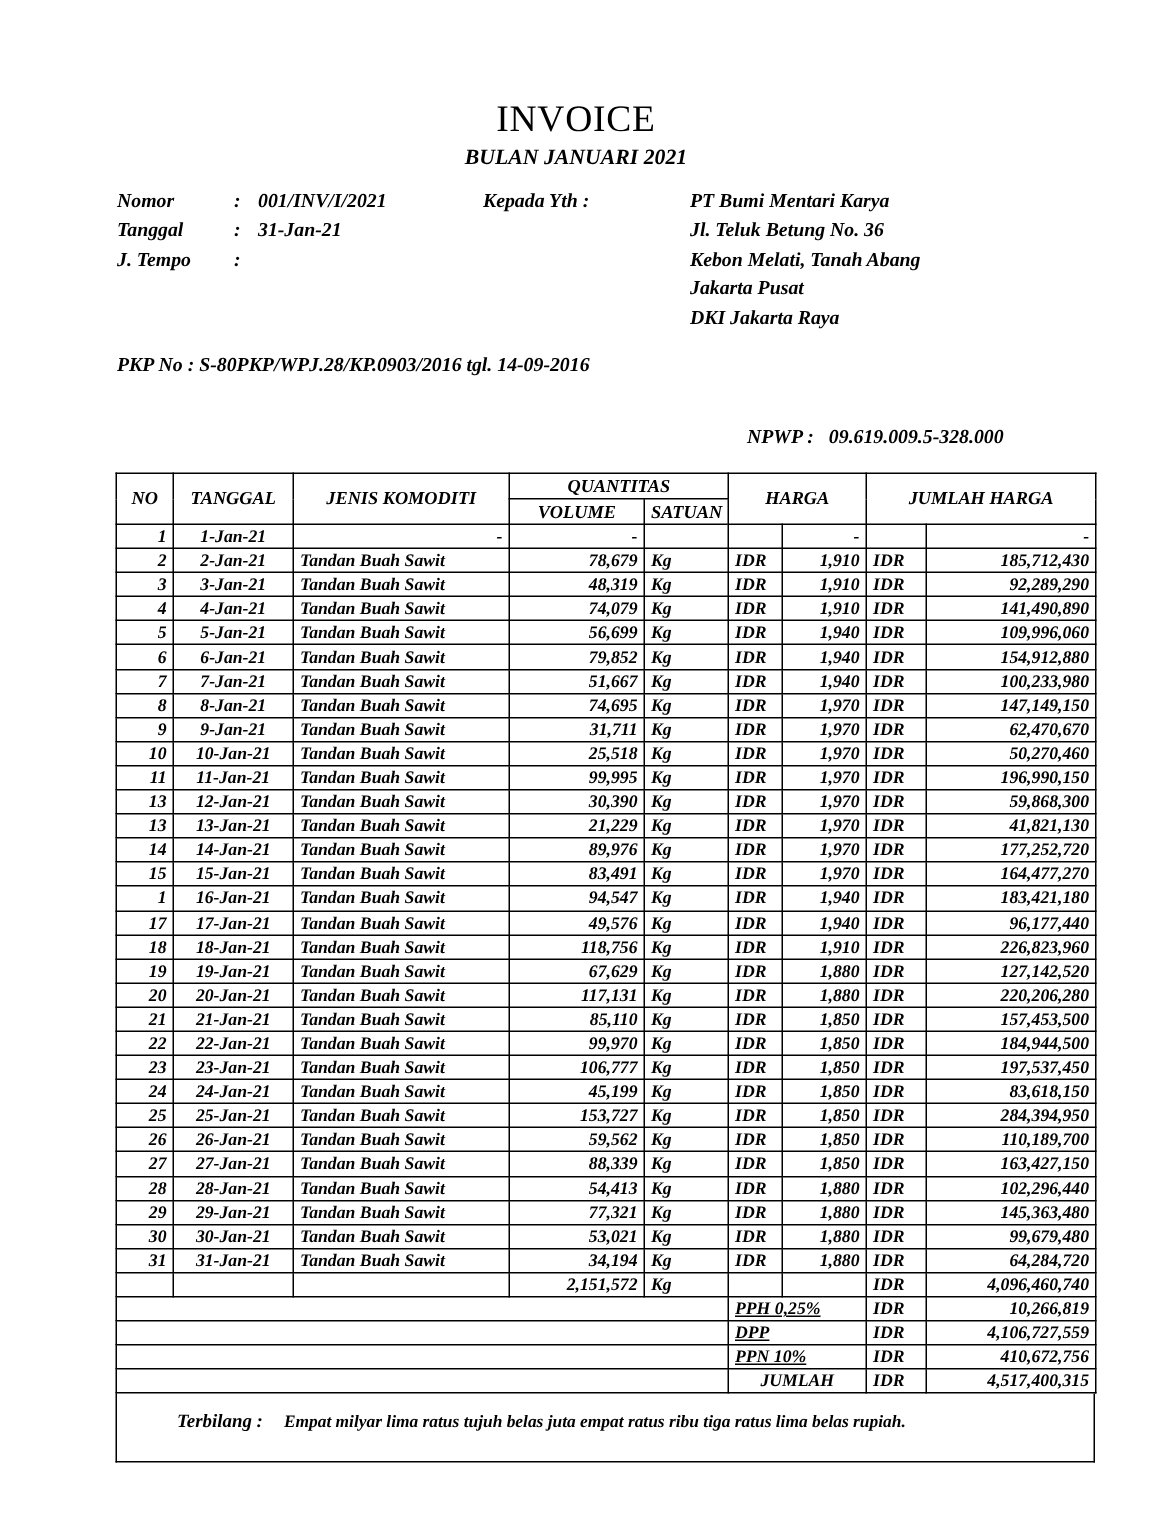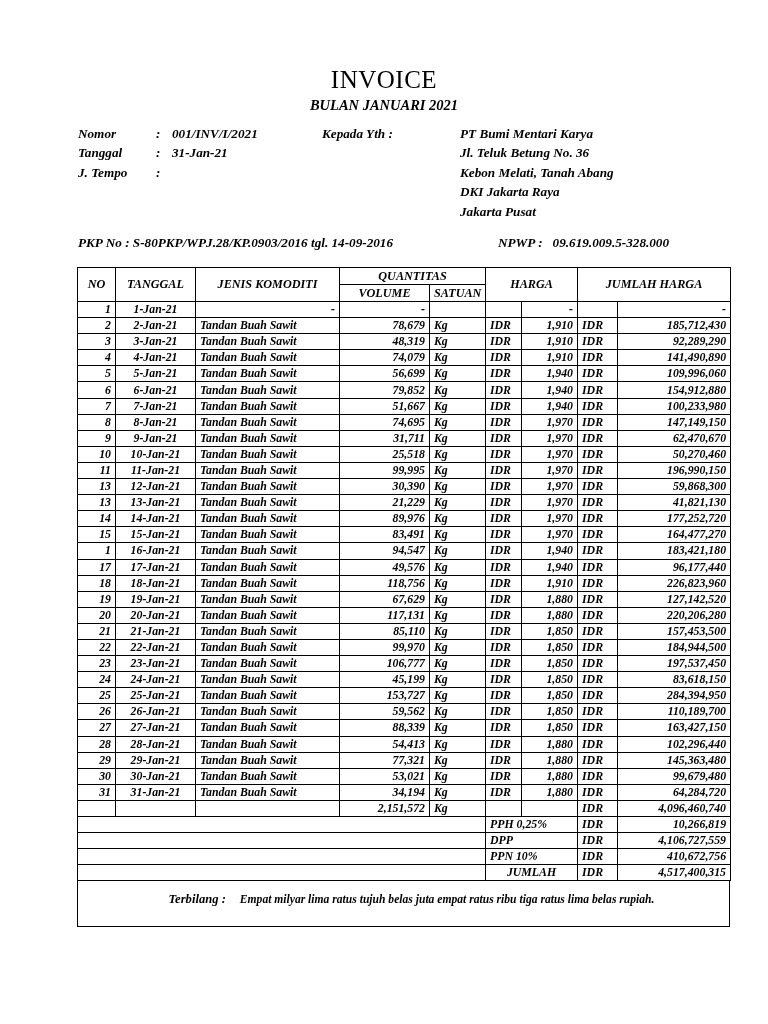--- a/index.html
+++ b/index.html
@@ -57,21 +57,21 @@
   .pkp-row {
     display: flex;
     margin-top: 14px;
     padding-left: 78px;
     padding-right: 36px;
     font-size: 13.2px;
     font-style: italic;
     font-weight: bold;
   }
   .pkp-left { flex: 0 0 420px; }
-  .pkp-right { flex: 1 1 auto; }
+  .pkp-right { flex: 1 1 auto; margin-top: 48px; }
   .npwp-val { padding-left: 10px; }
 
   
   .tbl-wrap { padding-left: 77px; padding-right: 38px; margin-top: 16px; }
   table.inv {
     width: 653px;
     border-collapse: collapse;
     table-layout: fixed;
     font-size: 11.8px;
     font-style: italic;
@@ -96,35 +96,34 @@
   .c-tgl    { width: 80px;  text-align: center; }
   .c-kom    { width: 144px; text-align: left; }
   .c-vol    { width: 90px;  text-align: right; }
   .c-sat    { width: 56px;  text-align: left; }
   .c-cur    { width: 36px;  text-align: left; }
   .c-hrg    { width: 56px;  text-align: right; }
   .c-cur2   { width: 40px;  text-align: left; }
   .c-jml    { width: 113px; text-align: right; }
   .kom-dash { text-align: right; }
 
-  .sum-label { text-align: left; padding-left: 5px; }
+  .sum-label { text-align: left; padding-left: 5px; text-decoration: underline; }
   .sum-label-center { text-align: center; }
 
   
   .terbilang-box {
     width: 653px;
     border: 1px solid #000;
     border-top: none;
     height: 46px;
-    padding-left: 16px;
+    padding-left: 40px;
     padding-top: 11px;
     font-size: 12.6px;
     font-style: italic;
     font-weight: bold;
-    text-align: center;
   }
   .terbilang-words {
     font-size: 11.6px;
     font-style: italic;
     font-weight: bold;
     padding-left: 14px;
   }
 
   
   .sign {
@@ -189,29 +188,29 @@
       <span class="m-value"></span>
       <span class="m-kepada"></span>
       <span class="m-to">Kebon Melati, Tanah Abang</span>
     </div>
 
     <div class="meta-row">
       <span class="m-label"></span>
       <span class="m-colon"></span>
       <span class="m-value"></span>
       <span class="m-kepada"></span>
-      <span class="m-to">DKI Jakarta Raya</span>
+      <span class="m-to">Jakarta Pusat</span>
     </div>
 
     <div class="meta-row">
       <span class="m-label"></span>
       <span class="m-colon"></span>
       <span class="m-value"></span>
       <span class="m-kepada"></span>
-      <span class="m-to">Jakarta Pusat</span>
+      <span class="m-to">DKI Jakarta Raya</span>
     </div>
   </div>
 
   <div class="pkp-row">
     <span class="pkp-left">PKP No : S-80PKP/WPJ.28/KP.0903/2016 tgl. 14-09-2016</span>
     <span class="pkp-right">
       <span>NPWP :</span><span class="npwp-val">09.619.009.5-328.000</span>
     </span>
   </div>
 

